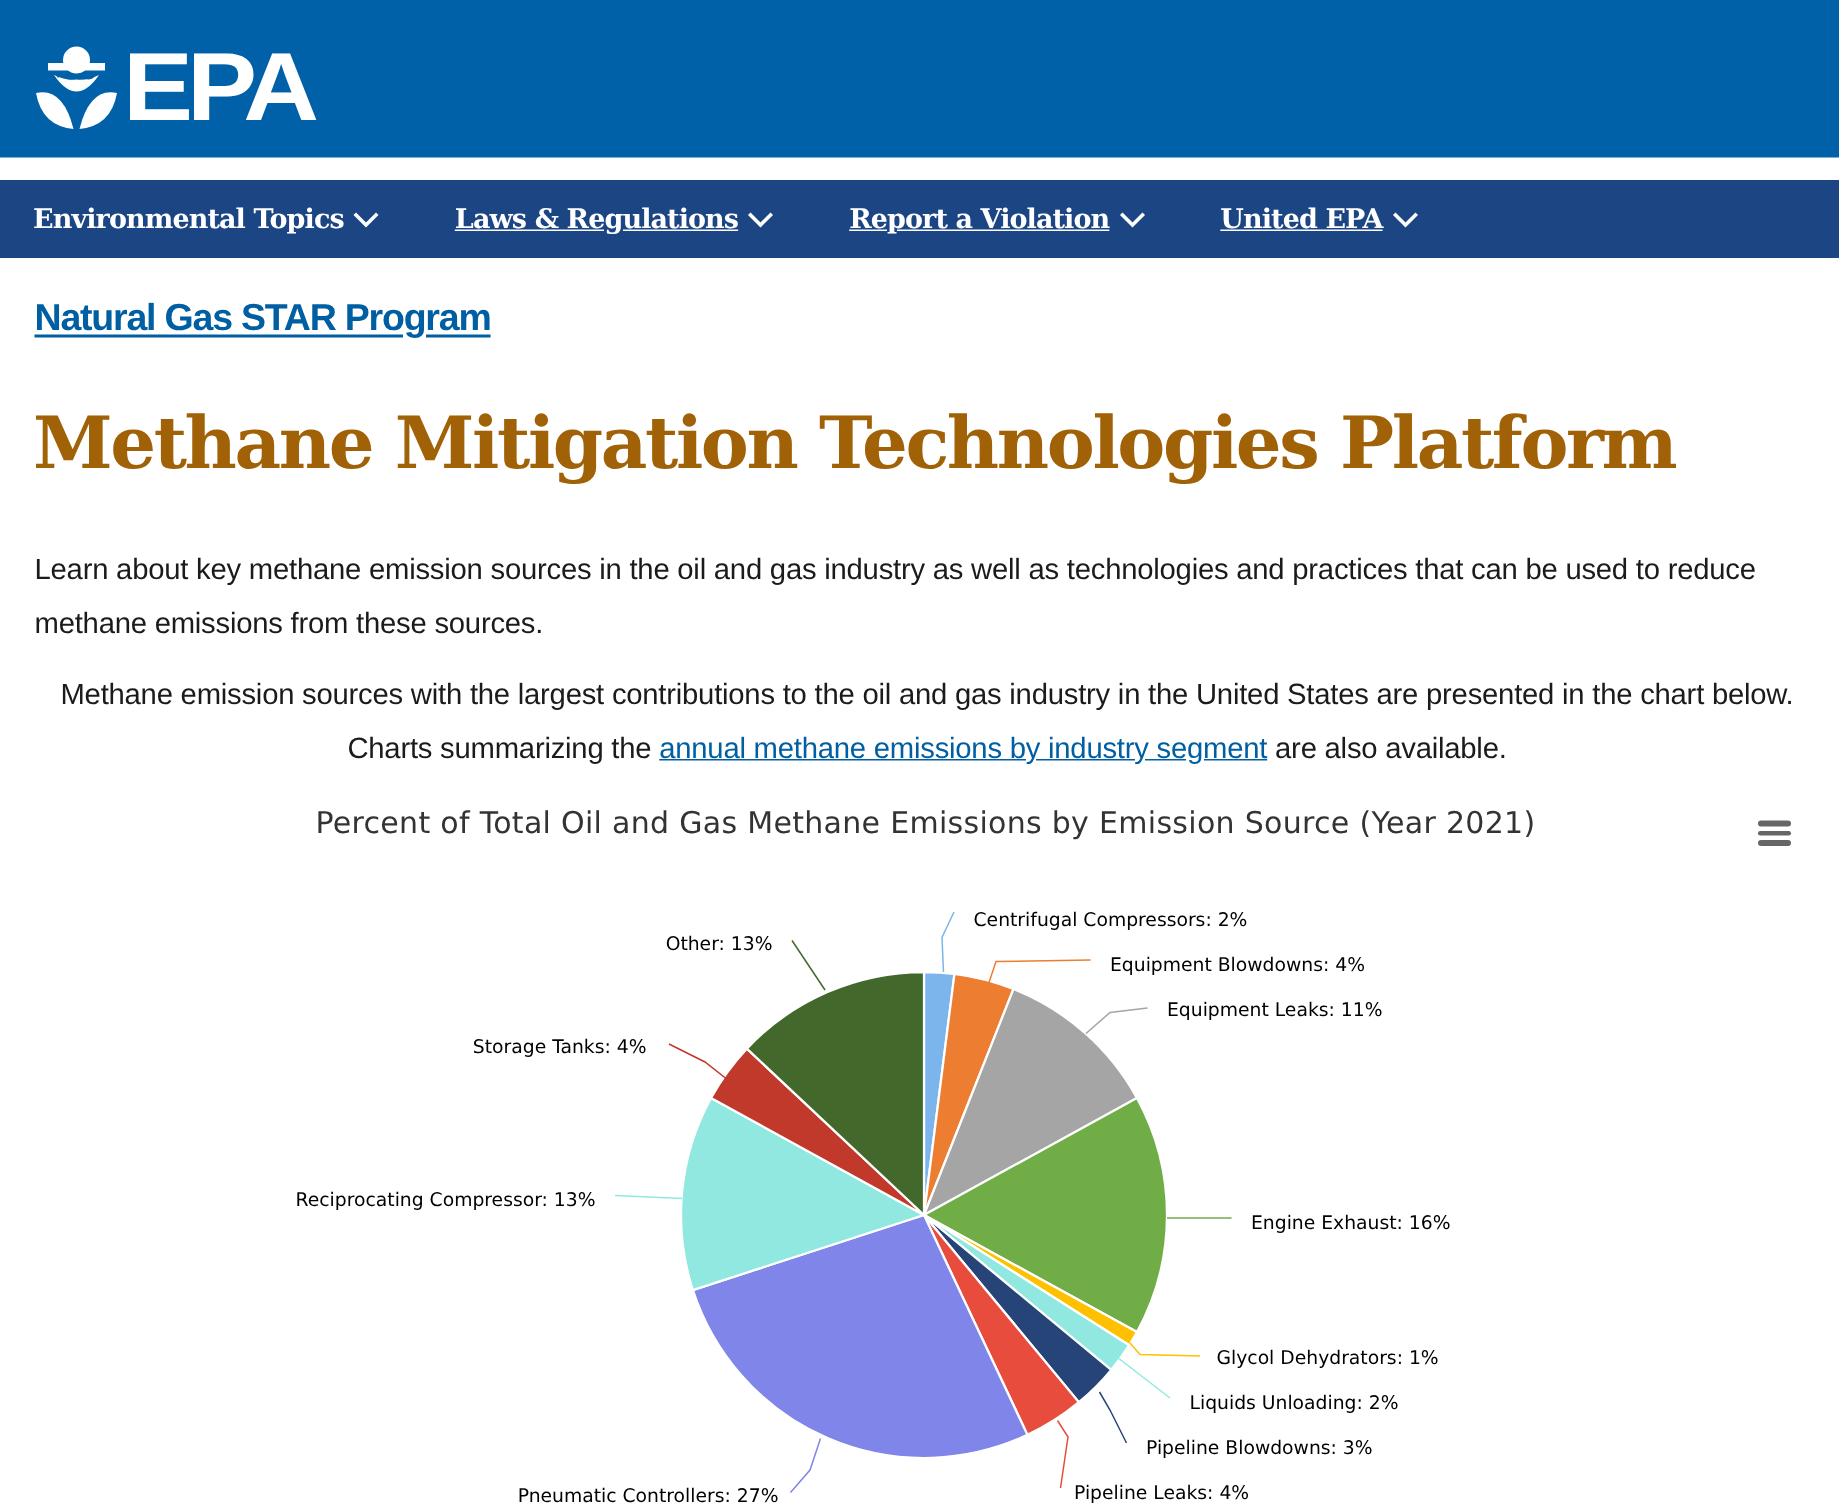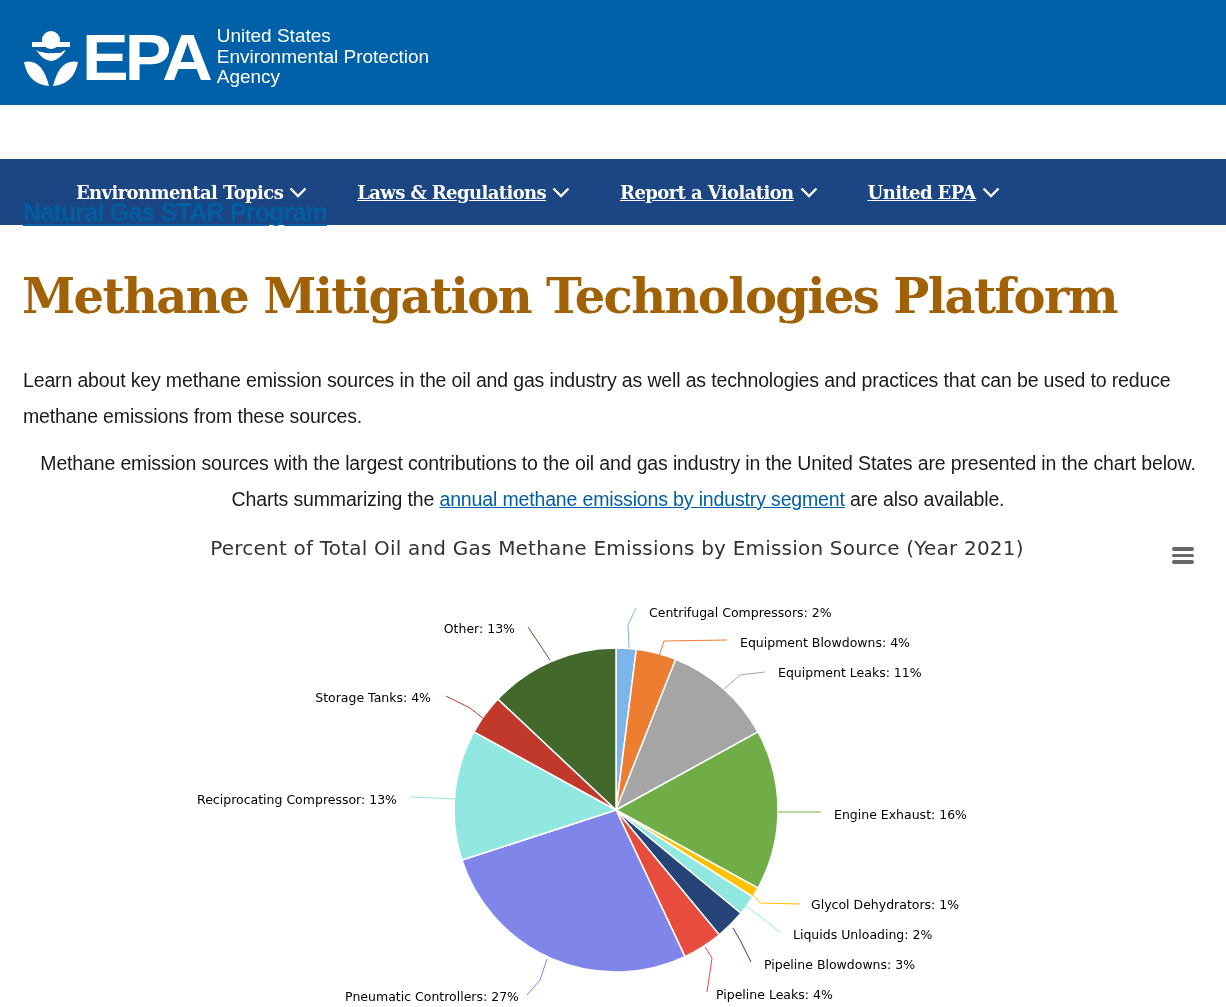--- a/index.html
+++ b/index.html
@@ -5,21 +5,21 @@
   * { box-sizing: border-box; margin: 0; padding: 0; }
   html, body { width: 1226px; height: 1007px; overflow: hidden; background: #ffffff; }
   body { font-family: "Liberation Sans", "DejaVu Sans", sans-serif; color: #1b1b1b; position: relative; }
 
   .header { position: absolute; left: 0; top: 0; width: 1226px; height: 105px; background: #0060a8; }
   .logo { position: absolute; left: 22px; top: 28px; display: flex; align-items: center; }
   .logo-mark { width: 58px; height: 60px; position: relative; }
   .logo-epa { font-family: "Liberation Sans", sans-serif; font-weight: bold; color: #fff; font-size: 70px; letter-spacing: -4px; line-height: 60px; margin-left: 2px; transform: scaleY(0.92); }
   .logo-text { color: #fff; font-size: 19px; line-height: 20.5px; margin-left: 8px; margin-top: -2px; }
 
-  .nav { position: absolute; left: 0; top: 120px; width: 1226px; height: 66px; background: #1b4583; display: flex; align-items: center; padding-left: 76px; margin-top: 39px; }
+  .nav { position: absolute; left: 0; top: 120px; width: 1226px; height: 52px; background: #1b4583; display: flex; align-items: center; padding-left: 22px; }
   .nav-item { color: #fff; font-family: "DejaVu Serif", "Liberation Serif", serif; font-weight: bold; font-size: 18px; display: flex; align-items: center; cursor: pointer; letter-spacing: -0.6px; }
   .nav-item + .nav-item { margin-left: 50px; text-decoration: underline; }
   .nav-item svg { margin-left: 6px; }
 
   .crumb { position: absolute; left: 23px; top: 198px; font-family: Liberation Sans, sans-serif; font-weight: bold; font-size: 25px; color: #005ea2; text-decoration: underline; text-underline-offset: 3px; letter-spacing: -0.8px; }
   .title { position: absolute; left: 22px; top: 268px; font-family: "DejaVu Serif", "Liberation Serif", serif; font-weight: bold; font-size: 48px; color: #a16207; letter-spacing: -1.6px; white-space: nowrap; text-align: center; }
 
   .para { position: absolute; left: 23px; font-family: "Liberation Sans", sans-serif; font-size: 19.5px; line-height: 36px; color: #1b1b1b; width: 1190px; letter-spacing: -0.15px; }
   .para a { color: #005ea2; text-decoration: underline; }
   .p1 { top: 362px; }
@@ -39,25 +39,20 @@
   <div class="logo">
     <svg class="logo-mark" width="58" height="60" viewBox="0 0 58 60">
       <circle cx="29" cy="12" r="9" fill="#fff"></circle>
       <rect x="10" y="14" width="38" height="5" fill="#fff"></rect>
       <path d="M14 22 Q29 44 44 22 Q36 26 29 25 Q22 26 14 22Z" fill="#fff"></path>
       <path d="M16 23 q3 -2 6 0 t6 0 t6 0 t6 0" stroke="#0060a8" stroke-width="2" fill="none"></path>
       <path d="M2 34 Q20 30 27 58 Q6 56 2 34Z" fill="#fff"></path>
       <path d="M56 34 Q38 30 31 58 Q52 56 56 34Z" fill="#fff"></path>
     </svg>
     <div class="logo-epa">EPA</div>
-    <div class="logo-text">
-      <div>United States</div>
-      <div>Environmental Protection</div>
-      <div>Agency</div>
-    </div>
   </div>
 </div>
 
 <div class="nav">
   <div class="nav-item">
     <span>Environmental Topics</span>
     <svg width="18" height="11" viewBox="0 0 18 11">
         <path d="M1.5 1.5 L9 9 L16.5 1.5" stroke="#fff" stroke-width="2.4" fill="none"></path>
       </svg>
   </div>

